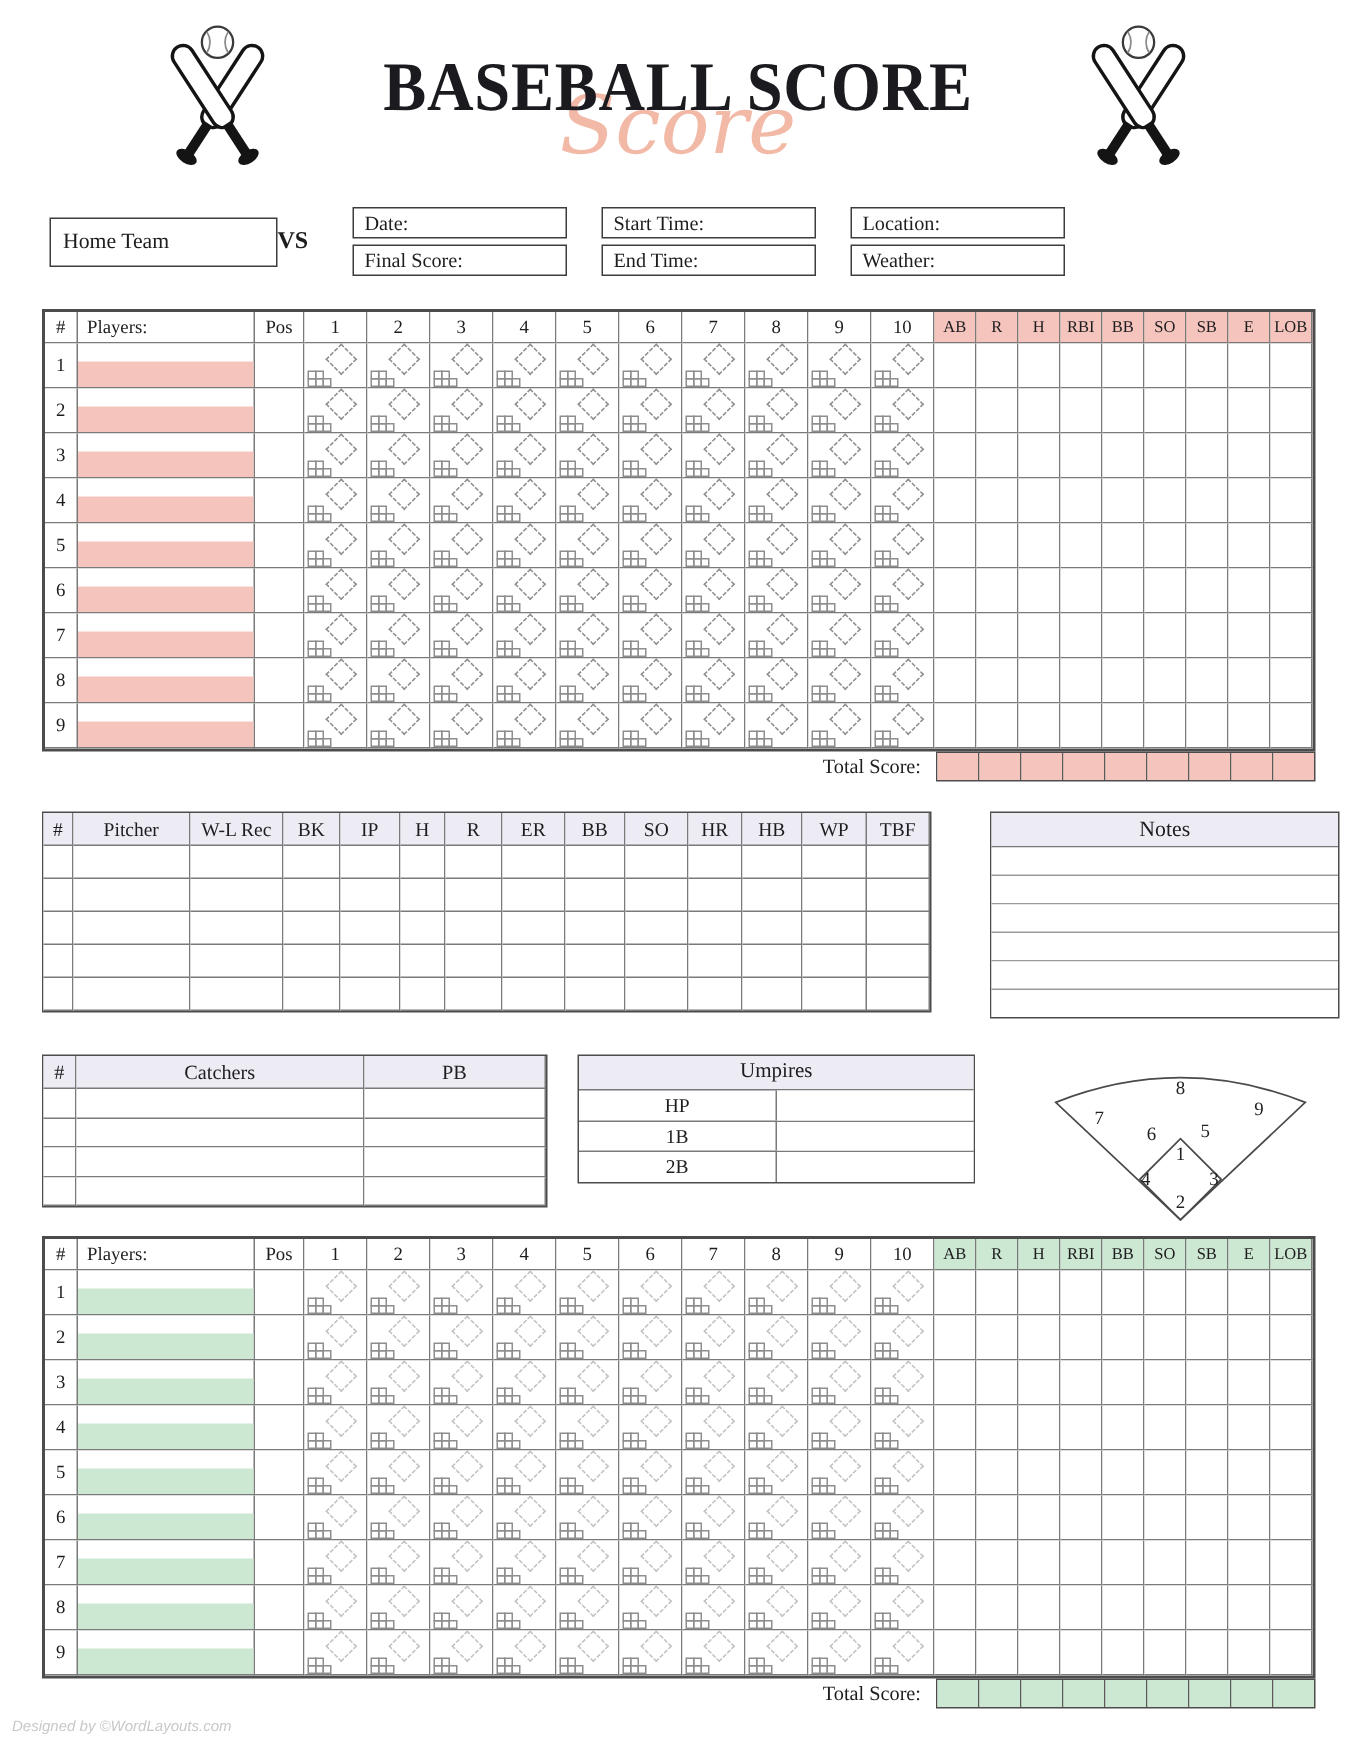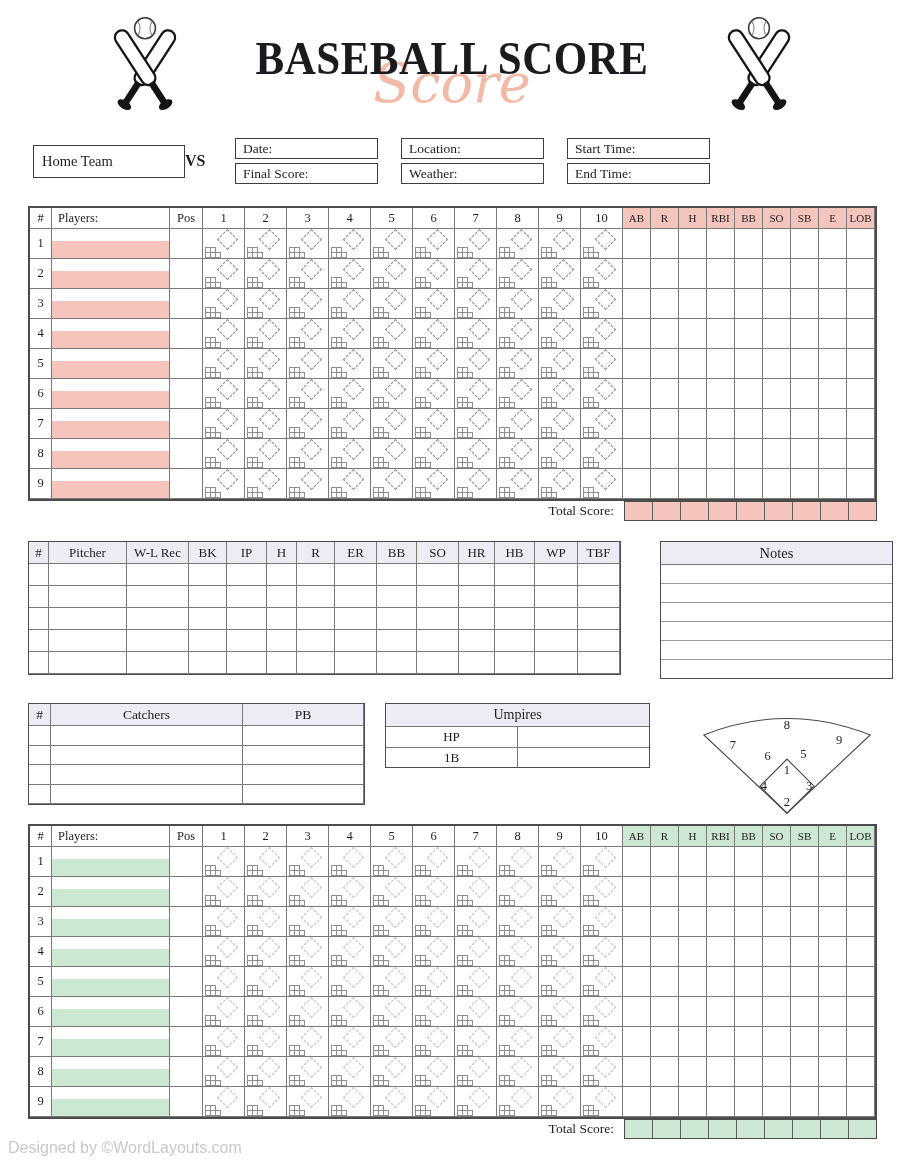--- a/index.html
+++ b/index.html
@@ -57,21 +57,21 @@
   .ccell{border-right:1px solid #7a7a7a;border-bottom:1px solid #7a7a7a;height:19.5px;box-sizing:border-box;background:#fff;}
   .chead{background:var(--lav,#edebf3);font-size:13.5px;height:22px;display:flex;align-items:center;justify-content:center;}
   .ump{width:265px;margin-left:20px;border:1.5px solid #4c4c4c;box-sizing:border-box;background:#fff;}
   .ump-title{background:var(--lav,#edebf3);height:22px;line-height:22px;text-align:center;font-size:14px;border-bottom:1px solid #7a7a7a;}
   .ump-row{display:flex;height:19.5px;border-bottom:1px solid #7a7a7a;}
   .ump-row:last-child{border-bottom:none;}
   .ump-pos{width:132px;border-right:1px solid #7a7a7a;text-align:center;font-size:13px;line-height:19.5px;box-sizing:border-box;}
   .ump-name{flex:1;background:#fff;}
   .fieldwrap{margin-left:auto;width:212px;}
   
-  .footer{position:absolute;left:8px;bottom:8px;color:#c8c8c8;font-family:"Liberation Sans",sans-serif;font-size:16px;}
+  .footer{position:absolute;left:8px;bottom:8px;color:#c8c8c8;font-family:"Liberation Sans",sans-serif;font-size:10px;font-style:italic;}
 </style>
 </head>
 <body style="--pink: #f5c5bd; --green: #cde8d2; --lav: #edebf3; --sub: #f3b9a7;">
 
 <div class="hdr">
   <svg class="bats-ico" viewBox="0 0 110 116">
     <g transform="rotate(33 55 62)">
       <rect x="47.5" y="10" width="15" height="66" rx="7.5" fill="#ffffff" stroke="#141414" stroke-width="2.4"></rect>
       <rect x="51.5" y="74" width="7" height="26" fill="#141414"></rect>
       <ellipse cx="55" cy="102" rx="8" ry="4.5" fill="#141414"></ellipse>
@@ -116,32 +116,32 @@
   <div class="stack">
     <div class="fbox">
         <span>Date:</span>
       </div>
     <div class="fbox">
         <span>Final Score:</span>
       </div>
   </div>
   <div class="stack">
     <div class="fbox">
-        <span>Location:</span>
+        <span>Start Time:</span>
       </div>
     <div class="fbox">
-        <span>Weather:</span>
+        <span>End Time:</span>
       </div>
   </div>
   <div class="stack">
     <div class="fbox">
-        <span>Start Time:</span>
+        <span>Location:</span>
       </div>
     <div class="fbox">
-        <span>End Time:</span>
+        <span>Weather:</span>
       </div>
   </div>
 </div>
 
 <div id="batting-home" class="batwrap theme-home">
     <div class="bat-grid">
       <div class="bcell bhead">#</div>
       <div class="bcell bhead pl">Players:</div>
       <div class="bcell bhead">Pos</div>
       <div class="bcell bhead">1</div>
@@ -1686,20 +1686,24 @@
     </div>
   <div class="ump">
     <div class="ump-title">Umpires</div>
     <div id="ump-rows">
         <div class="ump-row">
           <div class="ump-pos">HP</div>
           <div class="ump-name"></div>
         </div>
         <div class="ump-row">
           <div class="ump-pos">1B</div>
+          <div class="ump-name"></div>
+        </div>
+        <div class="ump-row">
+          <div class="ump-pos">2B</div>
           <div class="ump-name"></div>
         </div>
       </div>
   </div>
   <div class="fieldwrap">
     <svg viewBox="0 0 212 122" width="212" height="118">
       <path d="M 106 114 L 20 33 Q 106 -1 192 33 Z" fill="none" stroke="#4a4a4a" stroke-width="1.2"></path>
       <path d="M 106 114 L 78 86 L 106 58 L 134 86 Z" fill="none" stroke="#4a4a4a" stroke-width="1.2"></path>
       <g font-family="Liberation Serif, serif" font-size="13" fill="#222" text-anchor="middle">
         <text x="106" y="27">8</text>

